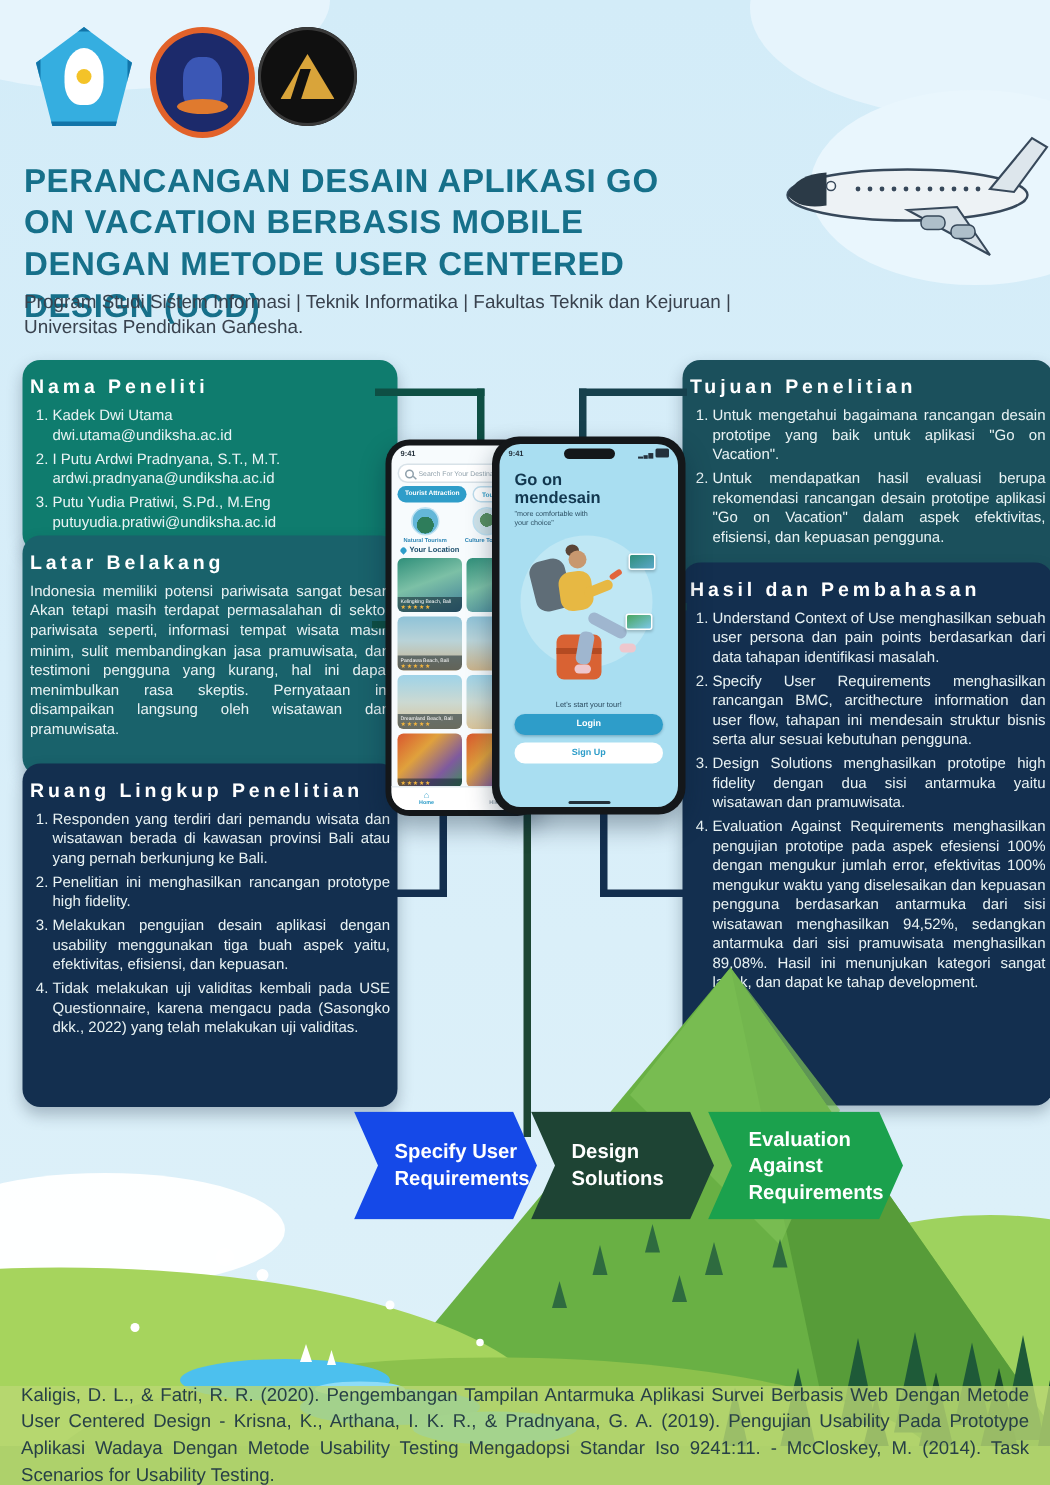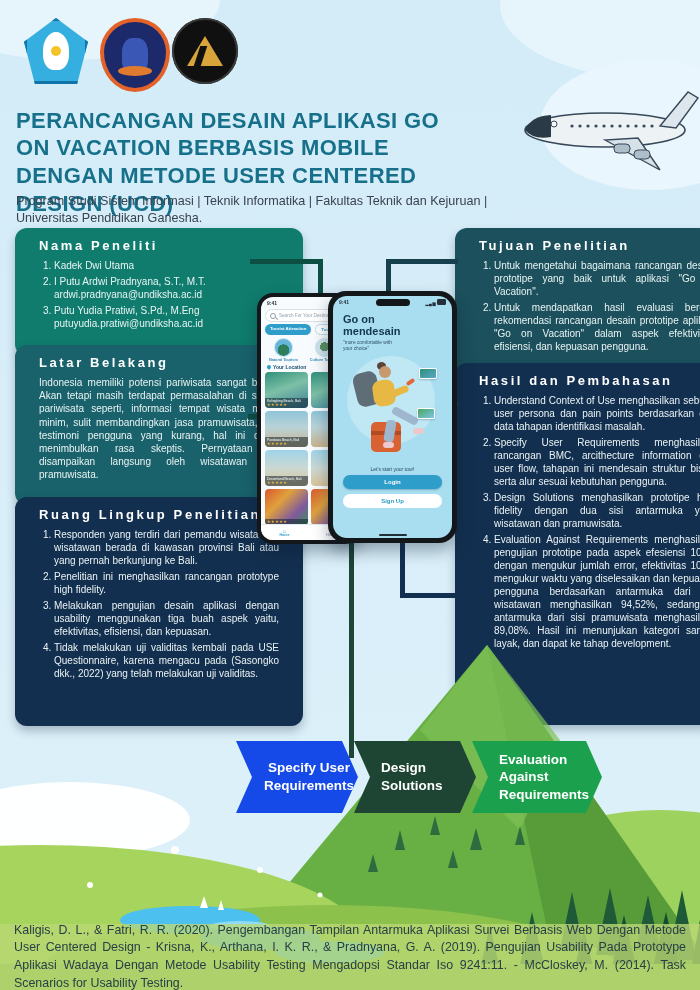--- a/index.html
+++ b/index.html
@@ -23,22 +23,22 @@
   .logo-si{left:172px;width:66px;height:66px;background:#101010;border-radius:50%;display:flex;align-items:center;justify-content:center;box-shadow:inset 0 0 0 2px #3a3a3a;}
   .si-triangle{width:36px;height:30px;background:#d9a43a;clip-path:polygon(50% 0,100% 100%,0 100%);position:relative;}
   .si-triangle:after{content:"";position:absolute;left:10px;top:10px;width:7px;height:20px;background:#101010;transform:skewX(-18deg);}
   #title{position:absolute;left:16px;top:92px;width:500px;color:#16708a;font-weight:800;
     font-size:22px;line-height:1.26;letter-spacing:.4px;}
   #title span{display:block;}
   #subtitle{position:absolute;left:16px;top:180px;width:530px;color:#39424e;font-size:12.6px;line-height:1.38;}
   
   #plane{position:absolute;left:510px;top:78px;}
   
-  .box{position:absolute;border-radius:12px;padding:10px 24px 8px;color:#e9f3f4;
-    box-shadow:0 5px 10px rgba(20,40,60,.28);}
+  .box{position:absolute;border-radius:12px;padding:10px 5px 8px;color:#e9f3f4;
+    box-shadow:0 5px 10px rgba(20,40,60,.28);margin-top:12px;}
   .box h2{margin:0 0 6px;font-size:13px;font-weight:bold;color:#ffffff;letter-spacing:2.6px;}
   .box p{margin:0;font-size:10px;line-height:1.32;text-align:justify;}
   .box ol{margin:0;padding-left:15px;font-size:10px;line-height:1.3;text-align:justify;}
   .box ol li{margin-bottom:3px;}
   #box-nama{left:15px;top:228px;width:240px;height:110px;background:#0f7c6e;}
   #box-nama ol{list-style:decimal;}
   #box-nama .email{display:block;}
   #box-latar{left:15px;top:345px;width:240px;height:142px;background:#19626b;}
   #box-ruang{left:15px;top:497px;width:240px;height:211px;background:#132f4f;}
   #box-tujuan{left:455px;top:228px;width:237px;height:129px;background:#1b505c;}
@@ -118,21 +118,21 @@
   .btn{display:block;margin:0 10px 5px;border:none;border-radius:8px;height:14px;width:calc(100% - 20px);
     font-family:"Liberation Sans",sans-serif;font-size:6px;font-weight:bold;}
   .btn-login{background:#2e9dc9;color:#ffffff;box-shadow:0 1px 2px rgba(0,60,90,.3);}
   .btn-signup{background:#ffffff;color:#2e9dc9;}
   
   .step{position:absolute;top:741px;height:72px;color:#ffffff;display:flex;align-items:center;
     clip-path:polygon(0 0,calc(100% - 16px) 0,100% 50%,calc(100% - 16px) 100%,0 100%,16px 50%);
     z-index:5;}
   .step .stx{padding-left:27px;font-size:13.5px;font-weight:bold;line-height:1.3;width:92px;}
   #step1{left:118px;width:122px;}
-  #step2{left:236px;width:122px;text-align:center;}
+  #step2{left:236px;width:122px;}
   #step3{left:354px;width:122px;}
   #step4{left:472px;width:130px;}
   
   #landscape{position:absolute;left:0;top:620px;width:700px;height:370px;z-index:1;}
   
   #footer{position:absolute;left:0;top:924px;width:700px;height:66px;background:rgba(186,215,116,.8);z-index:6;
     display:flex;align-items:center;}
   #footer p{margin:0;padding:0 14px;font-size:12.4px;line-height:1.42;color:#274046;text-align:justify;}
 </style>
 </head>
@@ -193,21 +193,21 @@
   <div class="line" style="left:438px;top:402px;width:20px;height:5px;background:#16404d;z-index:2;"></div>
   <div class="line" style="left:293px;top:533px;width:5px;height:65px;background:#132f4f;z-index:2;"></div>
   <div class="line" style="left:252px;top:593px;width:46px;height:5px;background:#132f4f;z-index:2;"></div>
   <div class="line" style="left:400px;top:533px;width:5px;height:65px;background:#132f4f;z-index:2;"></div>
   <div class="line" style="left:400px;top:593px;width:58px;height:5px;background:#132f4f;z-index:2;"></div>
   <div class="line" style="left:349px;top:530px;width:5px;height:228px;background:#1d4634;z-index:2;"></div>
 
   <section class="box" id="box-nama">
     <h2>Nama Peneliti</h2>
     <ol>
-      <li><span>Kadek Dwi Utama</span></li>
+      <li><span>Kadek Dwi Utama</span><span class="email">dwi.utama@undiksha.ac.id</span></li>
       <li><span>I Putu Ardwi Pradnyana, S.T., M.T.</span><span class="email">ardwi.pradnyana@undiksha.ac.id</span></li>
       <li><span>Putu Yudia Pratiwi, S.Pd., M.Eng</span><span class="email">putuyudia.pratiwi@undiksha.ac.id</span></li>
     </ol>
   </section>
 
   <section class="box" id="box-latar">
     <h2>Latar Belakang</h2>
     <p>Indonesia memiliki potensi pariwisata sangat besar. Akan tetapi masih terdapat permasalahan di sektor pariwisata seperti, informasi tempat wisata masih minim, sulit membandingkan jasa pramuwisata, dan testimoni pengguna yang kurang, hal ini dapat menimbulkan rasa skeptis. Pernyataan ini disampaikan langsung oleh wisatawan dan pramuwisata.</p>
   </section>
 

